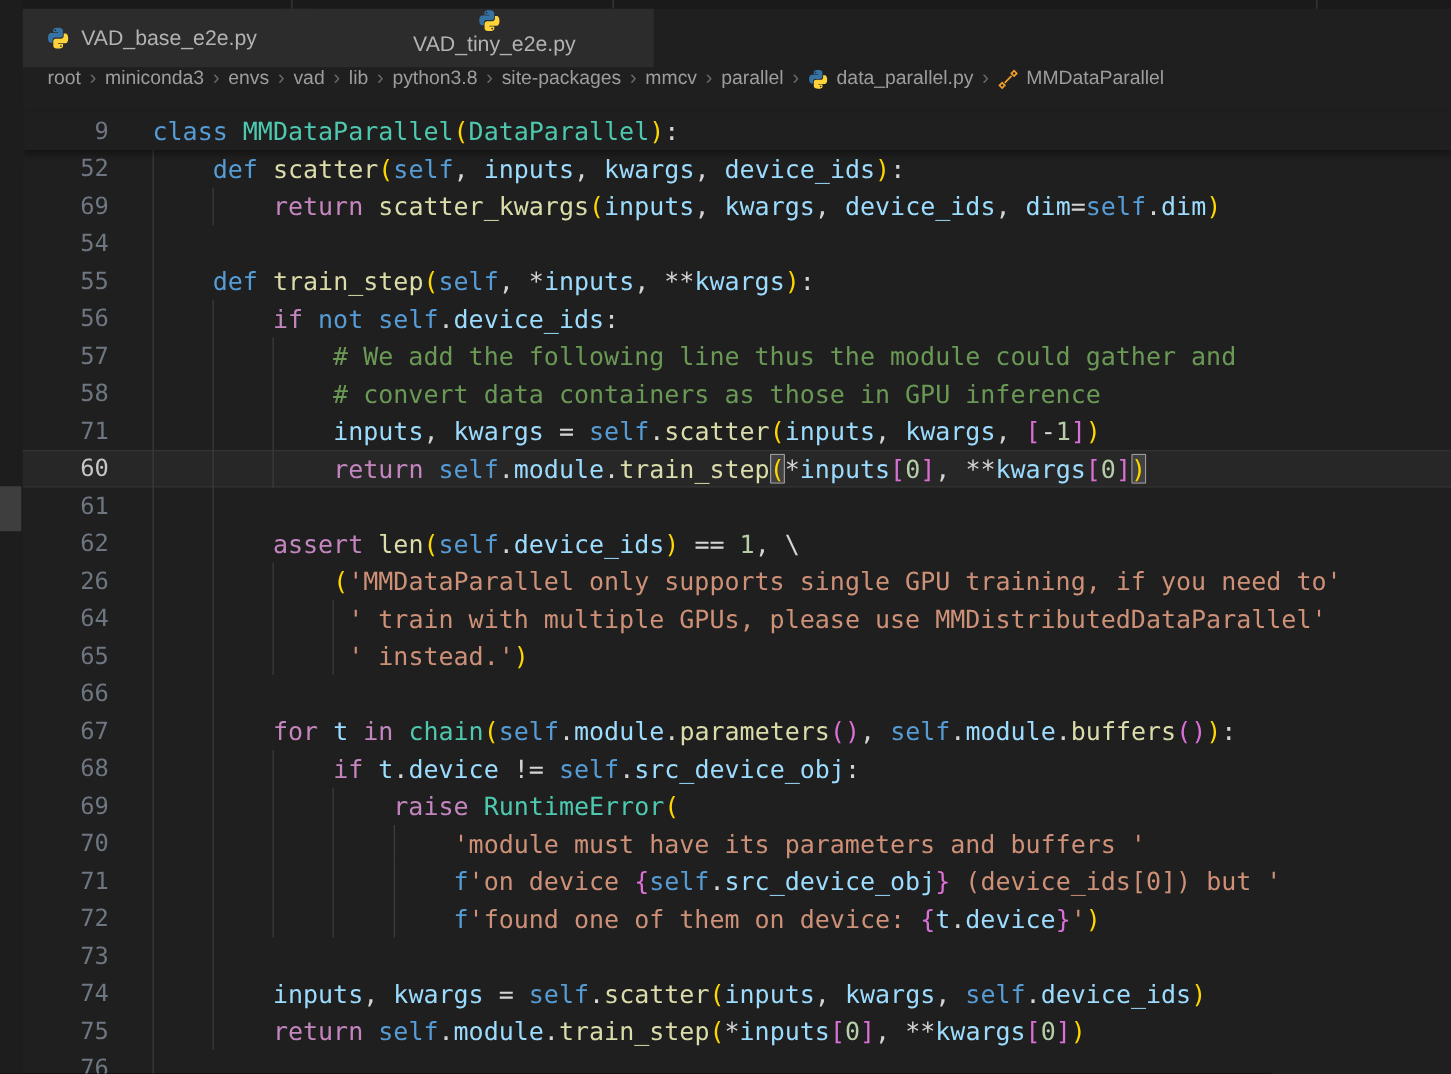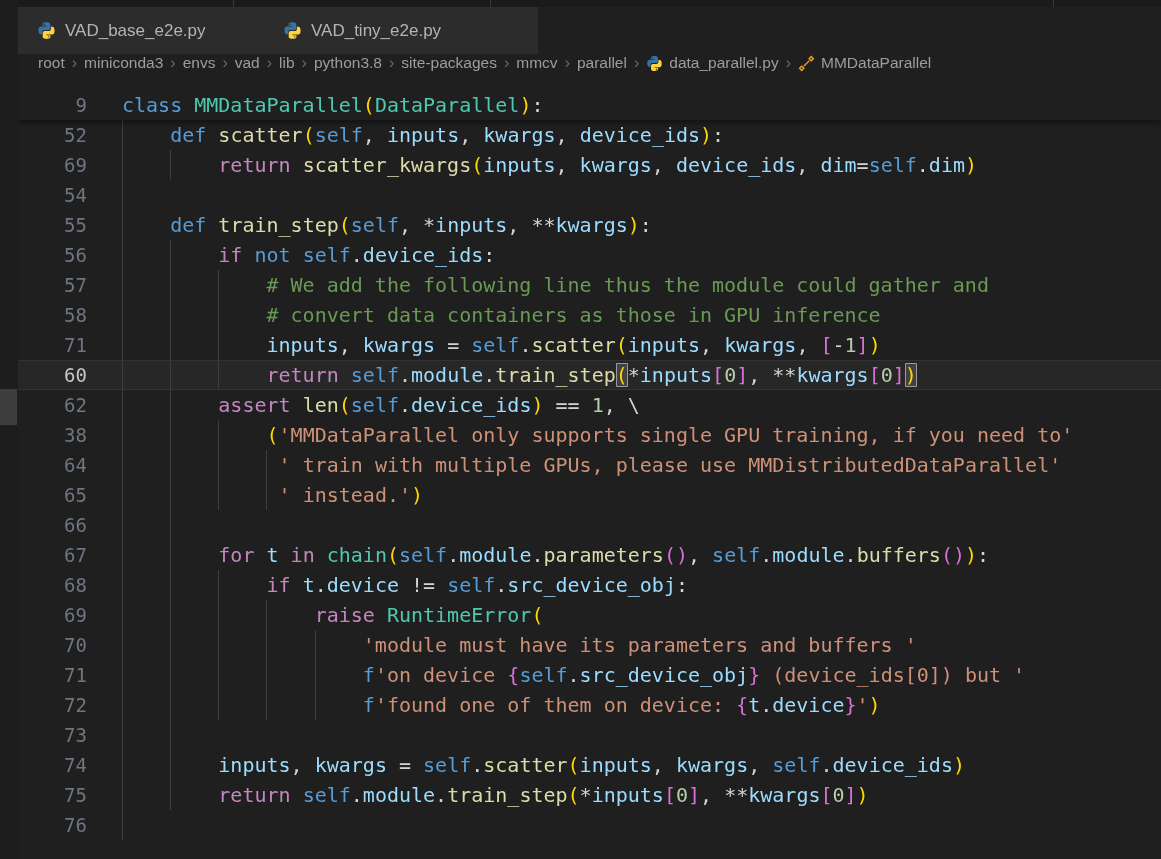--- a/index.html
+++ b/index.html
@@ -6,21 +6,21 @@
   .screen{position:relative;width:1161px;height:859px;overflow:hidden;
           background:var(--editor-bg,#1f1f1f);
           font-family:"Liberation Sans",sans-serif;}
 
   
   .tabbar{position:absolute;top:0;left:0;width:100%;height:54px;background:var(--tabbar-top,#1a1a1a);}
   .tabbar-rest{position:absolute;top:7px;left:491px;right:0;height:47px;background:#1f1f1f;}
   .tab{position:absolute;top:7px;height:47px;display:flex;align-items:center;
        background:var(--tab-bg,#2c2c2c);color:#b3b3b3;font-size:17px;cursor:pointer;}
   .tab.t1{left:18px;width:214px;padding-left:19px;}
-  .tab.t2{left:241px;width:255px;padding-left:42px;}
+  .tab.t2{left:226px;width:255px;padding-left:42px;flex-direction:column;}
   .tabicon{display:inline-flex;width:19px;height:19px;margin-right:9px;flex:none;}
   .tabicon svg,.bc-ico svg{width:100%;height:100%;}
   .tab-sep{position:absolute;top:0;width:1px;height:7px;background:#3a3a3a;}
 
   
   .breadcrumb{position:absolute;top:54px;left:0;right:0;height:36px;display:flex;align-items:flex-start;
               padding-left:38px;font-size:15.5px;color:#9d9d9d;background:#1f1f1f;white-space:nowrap;}
   .bc-item{cursor:pointer;}
   .bc-sep{color:#6a6a6a;margin:0 7px;font-size:16px;}
   .bc-ico{display:inline-flex;width:17px;height:17px;margin-right:6px;position:relative;top:1px;}
@@ -138,25 +138,29 @@
       </div>
       <div class="row">
         <span class="ln">71</span>
         <span class="code"><span class="guide" style="left: 35px;"></span><span class="guide" style="left: 83.16px;"></span><span class="guide" style="left: 131.32px;"></span><span class="c-op">            </span><span class="c-var">inputs</span><span class="c-op">, </span><span class="c-var">kwargs</span><span class="c-op"> = </span><span class="c-kw">self</span><span class="c-op">.</span><span class="c-fn">scatter</span><span class="c-b1">(</span><span class="c-var">inputs</span><span class="c-op">, </span><span class="c-var">kwargs</span><span class="c-op">, </span><span class="c-b2">[</span><span class="c-op">-</span><span class="c-num">1</span><span class="c-b2">]</span><span class="c-b1">)</span></span>
       </div>
       <div class="row cur">
         <span class="ln">60</span>
         <span class="code"><span class="guide" style="left: 35px;"></span><span class="guide" style="left: 83.16px;"></span><span class="guide" style="left: 131.32px;"></span><span class="c-op">            </span><span class="c-ctrl">return </span><span class="c-kw">self</span><span class="c-op">.</span><span class="c-var">module</span><span class="c-op">.</span><span class="c-fn">train_step</span><span class="c-b1 bm">(</span><span class="c-op">*</span><span class="c-var">inputs</span><span class="c-b2">[</span><span class="c-num">0</span><span class="c-b2">]</span><span class="c-op">, **</span><span class="c-var">kwargs</span><span class="c-b2">[</span><span class="c-num">0</span><span class="c-b2">]</span><span class="c-b1 bm">)</span></span>
       </div>
       <div class="row">
+        <span class="ln">61</span>
+        <span class="code"><span class="guide" style="left: 35px;"></span><span class="guide" style="left: 83.16px;"></span></span>
+      </div>
+      <div class="row">
         <span class="ln">62</span>
         <span class="code"><span class="guide" style="left: 35px;"></span><span class="guide" style="left: 83.16px;"></span><span class="c-op">        </span><span class="c-ctrl">assert </span><span class="c-fn">len</span><span class="c-b1">(</span><span class="c-kw">self</span><span class="c-op">.</span><span class="c-var">device_ids</span><span class="c-b1">)</span><span class="c-op"> == </span><span class="c-num">1</span><span class="c-op">, \</span></span>
       </div>
       <div class="row">
-        <span class="ln">38</span>
+        <span class="ln">26</span>
         <span class="code"><span class="guide" style="left: 35px;"></span><span class="guide" style="left: 83.16px;"></span><span class="guide" style="left: 131.32px;"></span><span class="c-op">            </span><span class="c-b1">(</span><span class="c-str">'MMDataParallel only supports single GPU training, if you need to'</span></span>
       </div>
       <div class="row">
         <span class="ln">64</span>
         <span class="code"><span class="guide" style="left: 35px;"></span><span class="guide" style="left: 83.16px;"></span><span class="guide" style="left: 131.32px;"></span><span class="guide" style="left: 179.48px;"></span><span class="c-op">             </span><span class="c-str">' train with multiple GPUs, please use MMDistributedDataParallel'</span></span>
       </div>
       <div class="row">
         <span class="ln">65</span>
         <span class="code"><span class="guide" style="left: 35px;"></span><span class="guide" style="left: 83.16px;"></span><span class="guide" style="left: 131.32px;"></span><span class="guide" style="left: 179.48px;"></span><span class="c-op">             </span><span class="c-str">' instead.'</span><span class="c-b1">)</span></span>
       </div>

